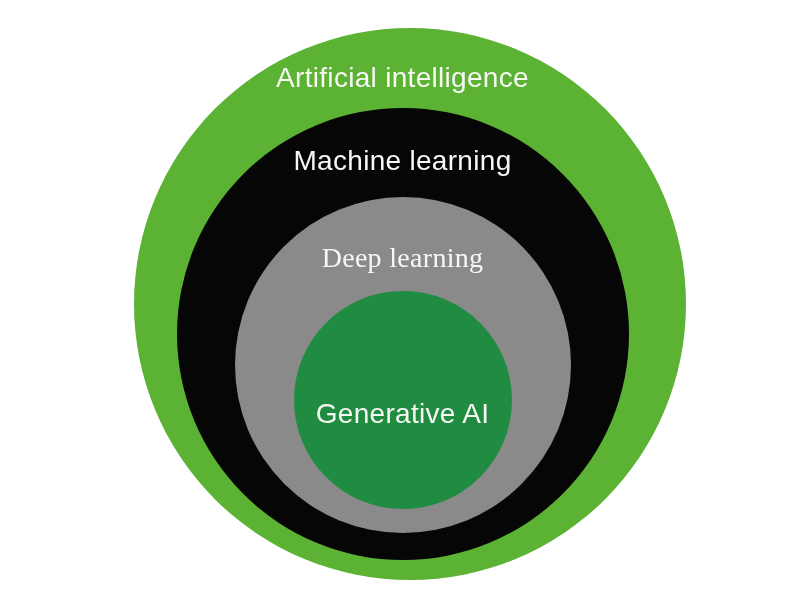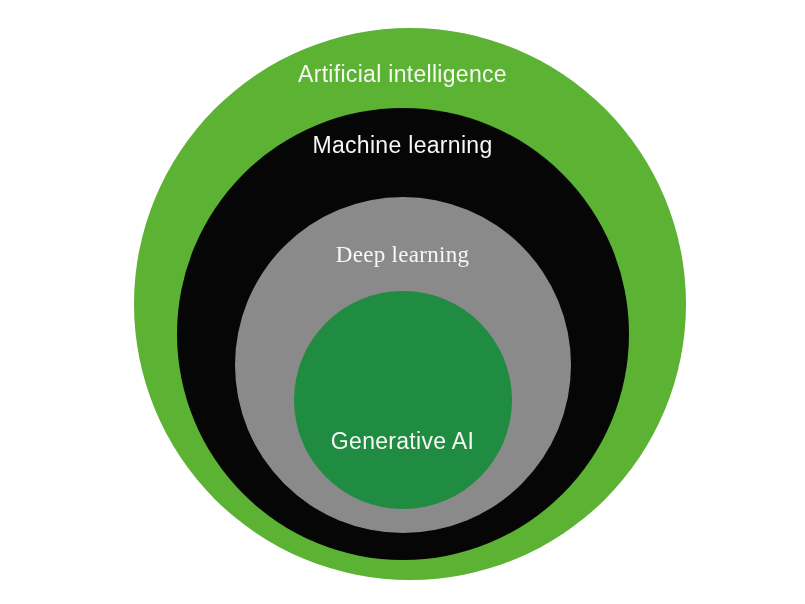--- a/index.html
+++ b/index.html
@@ -46,30 +46,30 @@
     width: 218px;
     height: 218px;
     background: var(--genai-color, #1f8c42);
   }
   .layer-label {
     position: absolute;
     left: 0;
     right: 0;
     text-align: center;
     color: #f7f8f4;
-    font-size: 23px;
+    font-size: 28px;
     font-weight: 400;
     letter-spacing: 0.3px;
     line-height: 1.2;
     user-select: none;
   }
   .label-ai    { top: 61px; }
-  .label-ml    { top: 132px; text-align: center; }
+  .label-ml    { top: 144px; text-align: center; }
   .label-dl    { top: 241px; font-family: Liberation Serif, serif; }
-  .label-genai { top: 397px; margin-top: 31px; }
+  .label-genai { top: 397px; }
 </style>
 </head>
 <body>
 
 <div class="canvas">
 
   <div class="circle circle-ai" style="background: rgb(91, 178, 51);"></div>
 
   <div class="circle circle-ml" style="background: rgb(6, 6, 6);"></div>
 

